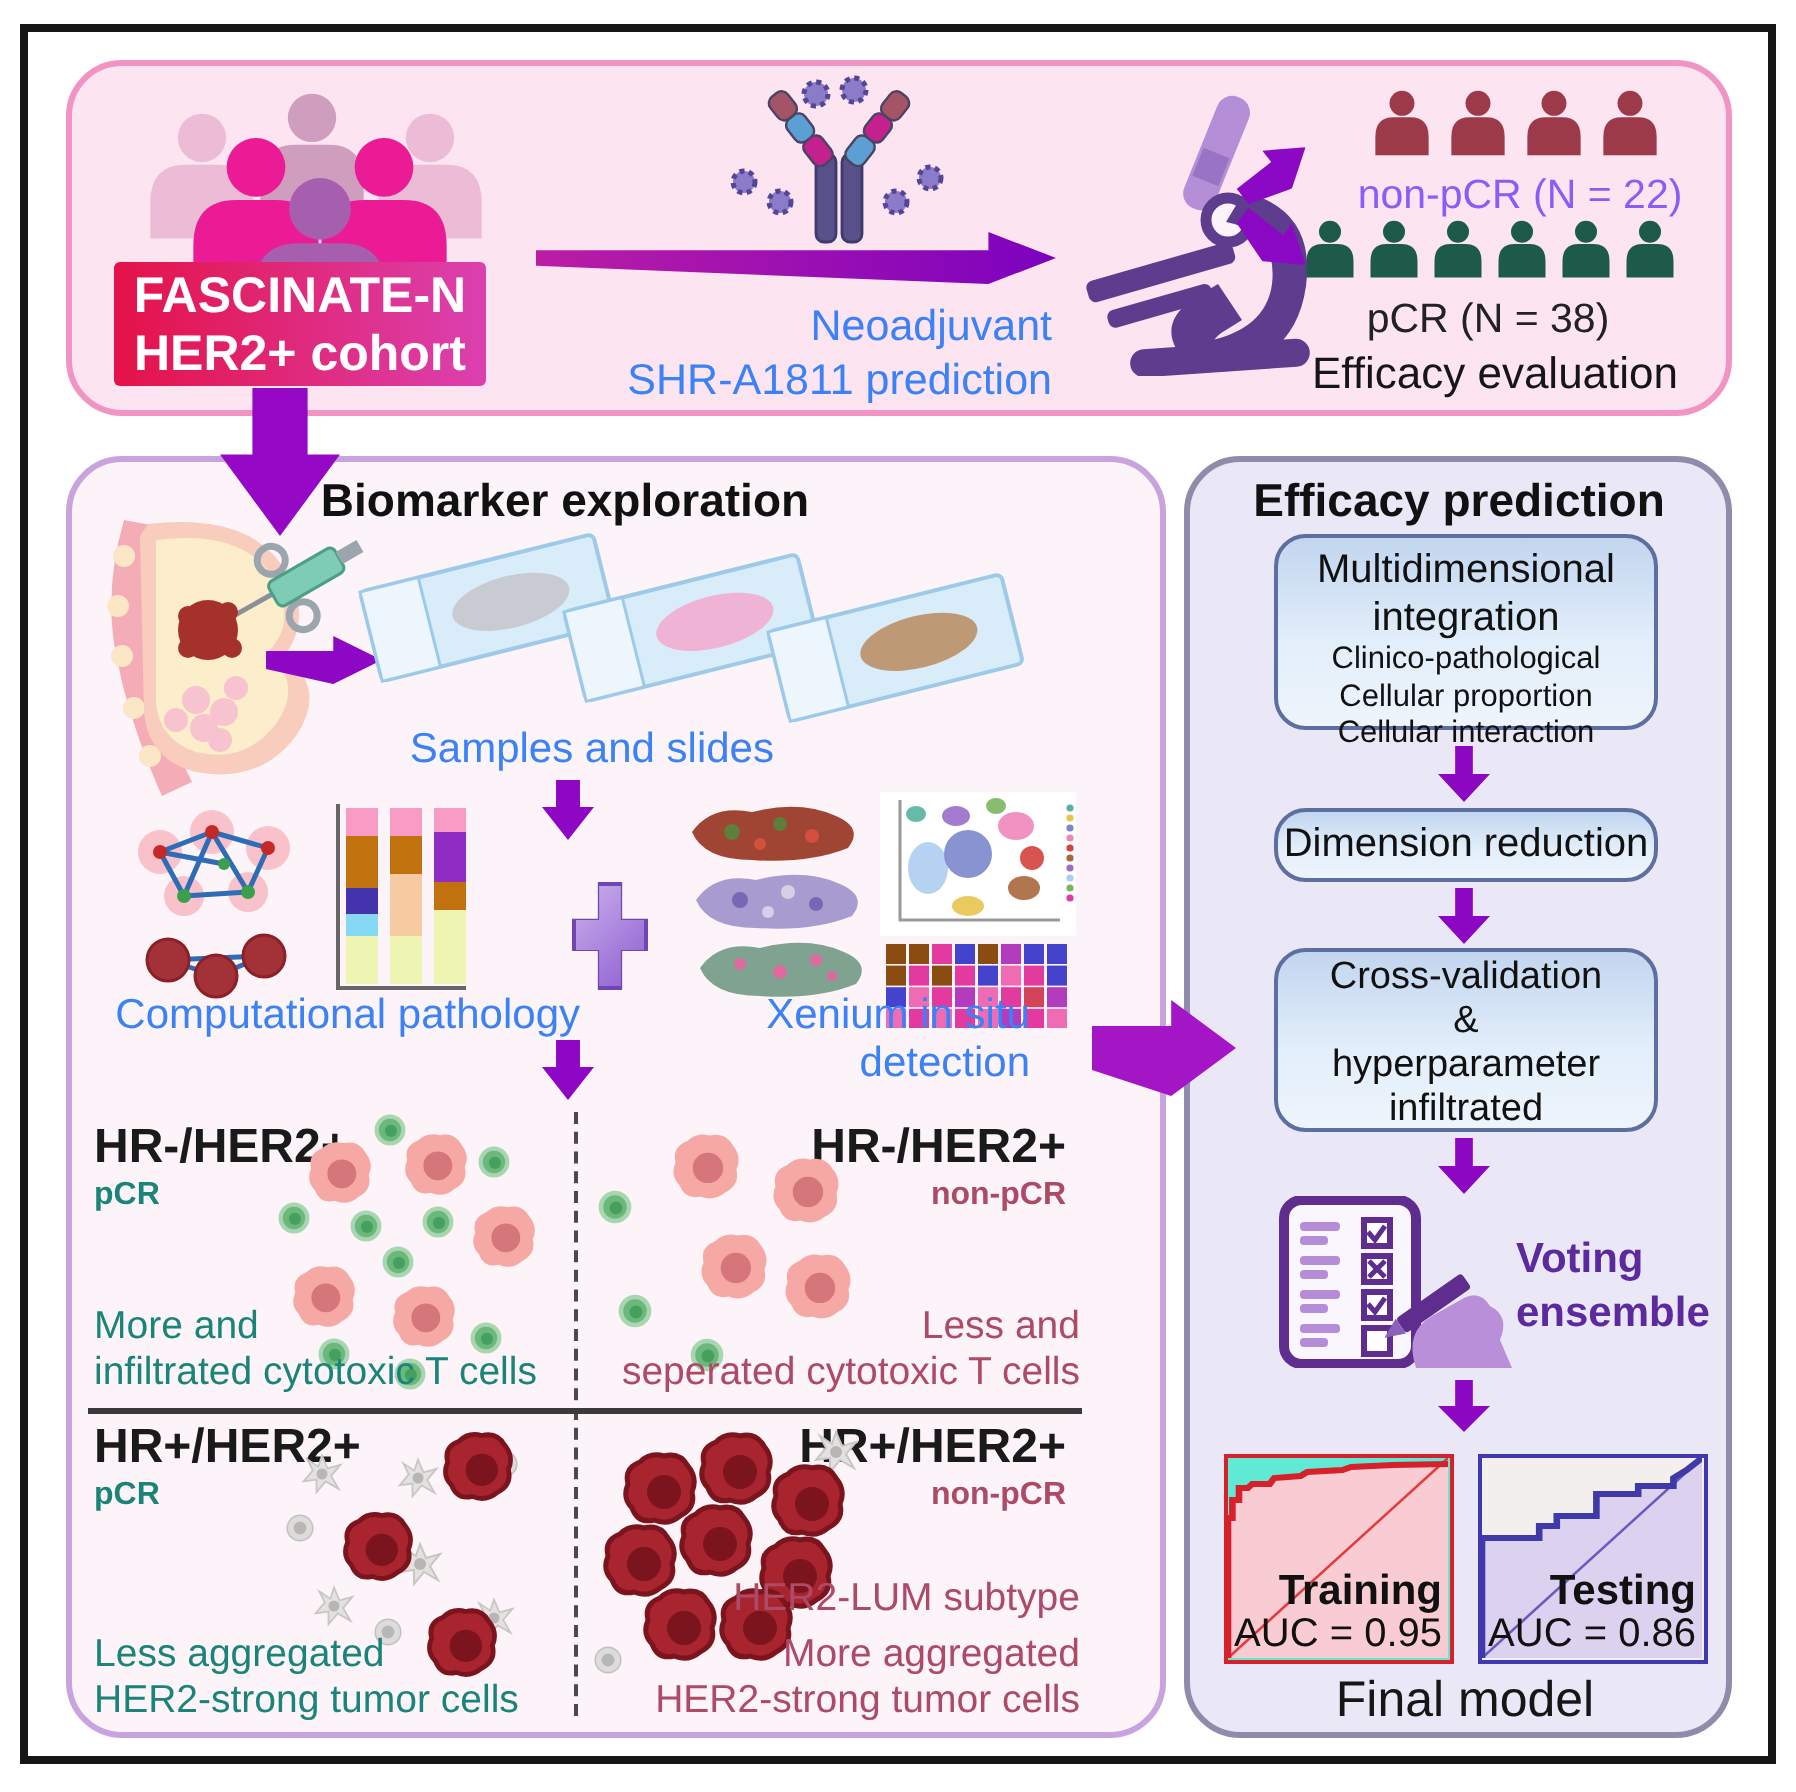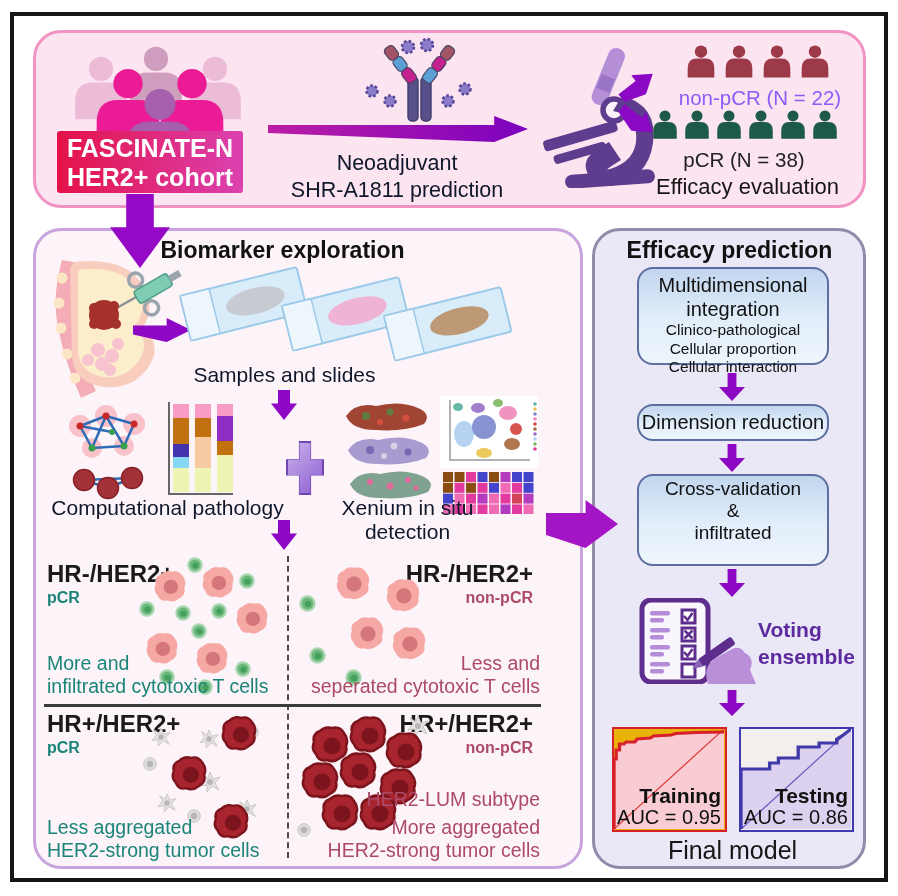--- a/index.html
+++ b/index.html
@@ -8,21 +8,21 @@
   .abs{position:absolute;}
   .ctr{text-align:center;}
   .rt{text-align:right;}
   
   .frame{left:10px;top:12px;width:878px;height:870px;border:4px solid #161616;box-sizing:border-box;}
   
   .panel-top{left:33px;top:30px;width:833px;height:178px;background:#fce4f1;border:3px solid #f193c3;border-radius:28px;box-sizing:border-box;}
   .panel-bio{left:33px;top:228px;width:550px;height:641px;background:#fdf4f9;border:3px solid #c9a3de;border-radius:28px;box-sizing:border-box;}
   .panel-pred{left:592px;top:228px;width:274px;height:641px;background:#eae8f6;border:3px solid #8f8cab;border-radius:28px;box-sizing:border-box;}
   .title{font-weight:bold;font-size:23px;color:#111;}
-  .lbl{font-size:21px;color:#0f172a;}
+  .lbl{font-size:21px;color:#3b82f6;text-align:right;}
   .banner{left:57px;top:131px;width:186px;height:62px;background:linear-gradient(90deg,#e41248,#db41b0);
           border-radius:3px;color:#fff;font-weight:bold;font-size:25px;line-height:29px;text-align:center;padding-top:3px;box-sizing:border-box;z-index:3;}
   
   .arrow-down{background:#9408c6;clip-path:polygon(27% 0,73% 0,73% 45%,100% 45%,50% 100%,0 45%,27% 45%);}
   .arrow-right{background:#8e07c4;clip-path:polygon(0 31%,58% 31%,58% 0,100% 50%,58% 100%,0 69%);}
   .varrow{width:26px;height:28px;background:#8b07c1;clip-path:polygon(33% 0,67% 0,67% 50%,100% 50%,50% 100%,0 50%,33% 50%);left:719px;}
   .harrow-long{left:268px;top:116px;width:260px;height:26px;background:linear-gradient(90deg,#bb1da4,#7c02bf);
                clip-path:polygon(0 35%,87% 35%,87% 0,100% 50%,87% 100%,0 65%);}
   .big-right{left:546px;top:500px;width:72px;height:48px;background:#a315c5;
              clip-path:polygon(0 27%,55% 27%,55% 0,100% 50%,55% 100%,0 73%);z-index:6;}
@@ -38,21 +38,21 @@
   
   .pbox{left:637px;width:192px;border:2px solid #5d6ea0;border-radius:16px;box-sizing:border-box;
         background:linear-gradient(180deg,#c2d6ef 0%,#e2eefa 55%,#eef5fc 100%);text-align:center;color:#111;}
   .pbox .big{font-size:20px;line-height:24px;}
   .pbox .small{font-size:15.5px;line-height:18.5px;}
   .plus-outer{left:286px;top:441px;width:38px;height:54px;background:#6f46b4;
         clip-path:polygon(34% 0,66% 0,66% 34%,100% 34%,100% 64%,66% 64%,66% 100%,34% 100%,34% 64%,0 64%,0 34%,34% 34%);}
   .plus-inner{left:2px;top:2px;width:34px;height:50px;background:linear-gradient(135deg,#cbb0ec,#8d5fd0);
         clip-path:polygon(34% 0,66% 0,66% 34%,100% 34%,100% 64%,66% 64%,66% 100%,34% 100%,34% 64%,0 64%,0 34%,34% 34%);}
   .roc{box-sizing:border-box;width:115px;height:105px;top:727px;}
-  .roc-train{left:612px;border:2.5px solid #d6202a;background:#eab308;}
+  .roc-train{left:612px;border:2.5px solid #d6202a;background:#5eead4;}
   .roc-test{left:739px;border:2.5px solid #4038b0;background:#f2efec;}
   .roc-text{position:absolute;right:4px;bottom:2px;text-align:right;color:#111;}
   .roc-text .b1{font-weight:bold;font-size:21px;line-height:22px;}
   .roc-text .b2{font-size:20px;line-height:21px;}
   .voting-label{font-weight:bold;font-size:21px;line-height:27px;color:#5c2a9e;}
 </style>
 </head>
 <body>
 
 <div class="fig">
@@ -490,20 +490,21 @@
 
   <div class="abs pbox" style="top:404px;height:37px">
     <div style="font-size:20px;line-height:33px">Dimension reduction</div>
   </div>
 
   <div class="abs varrow" style="top:444px"></div>
 
   <div class="abs pbox" style="top:474px;height:92px;padding-top:2px;font-size:19px;line-height:22px">
     <div>Cross-validation</div>
     <div>&amp;</div>
+    <div>hyperparameter</div>
     <div>infiltrated</div>
   </div>
 
   <div class="abs varrow" style="top:569px"></div>
 
   <svg class="abs" style="left:638px;top:598px" width="118" height="86" viewBox="0 0 118 86">
     <rect x="4" y="2" width="66" height="82" rx="9" fill="#faf6fd" stroke="#5e2d8e" stroke-width="5"></rect>
     <g fill="#b48cd8">
       <rect x="12" y="13" width="20" height="4.5" rx="2"></rect>
         <rect x="12" y="20" width="14" height="4.5" rx="2"></rect>

